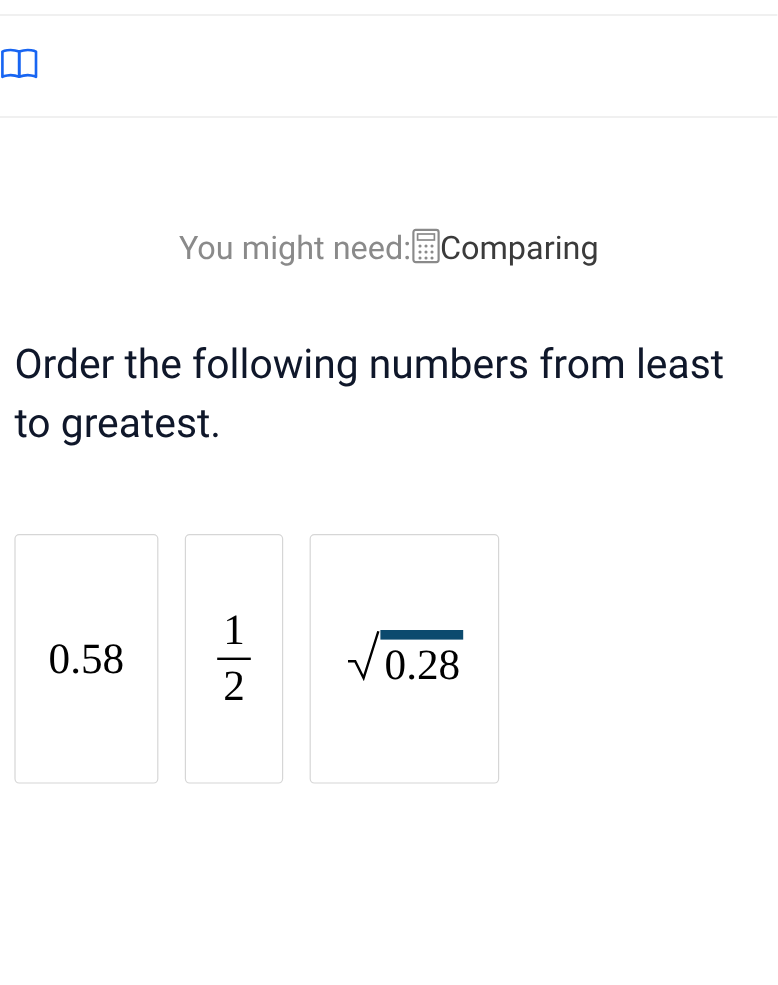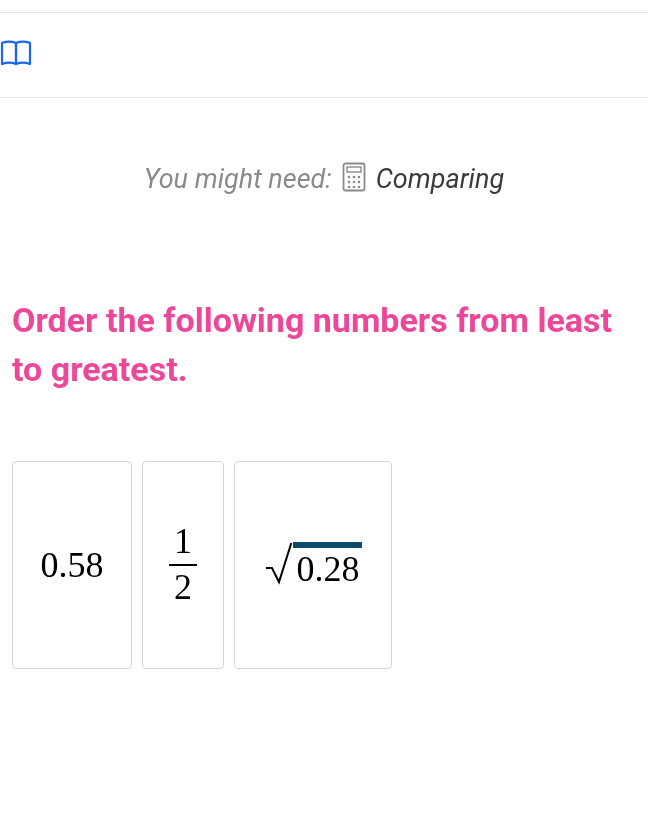--- a/index.html
+++ b/index.html
@@ -35,48 +35,46 @@
       font-weight: 700;
       white-space: nowrap;
       overflow: hidden;
       text-overflow: ellipsis;
       cursor: pointer;
     }
     .hint-row {
       display: flex;
       align-items: center;
       justify-content: center;
-      margin-top: 64px;
-      gap: 10px;
-      font-style: italic;
+      margin-top: 92px;
     }
     .hint-label {
       color: #8a8a8a;
       font-size: 27px;
       font-weight: 400;
     }
     .calc-icon {
       flex-shrink: 0;
     }
     .calc-text {
       color: #3b3b3b;
       font-size: 27px;
       font-weight: 400;
     }
     .question {
-      margin-top: 100px;
+      margin-top: 56px;
       padding: 0 12px;
-      color: #ec4899;
+      color: #0f172a;
       font-size: 34px;
-      font-weight: 700;
+      font-weight: 400;
       line-height: 1.45;
     }
     .tiles {
       display: flex;
-      gap: 10px;
+      gap: 22px;
       margin-top: 66px;
       padding-left: 12px;
     }
     .tile {
       border: 1px solid #d6d6d6;
       border-radius: 4px;
       height: 208px;
       display: flex;
       align-items: center;
       justify-content: center;
@@ -121,21 +119,21 @@
       display: flex;
       align-items: flex-start;
       font-family: "Times New Roman", Times, serif;
       color: #000;
     }
     .radical-svg {
       flex-shrink: 0;
     }
     .radicand {
       font-size: 36px;
-      border-top: 6px solid #0c4a6e;
+      border-top: 8px solid #0c4a6e;
       padding: 2px 2px 0 4px;
       line-height: 1.1;
       margin-top: 2px;
     }
   </style>
 </head>
 <body>
 
 <div class="top-divider"></div>
 

